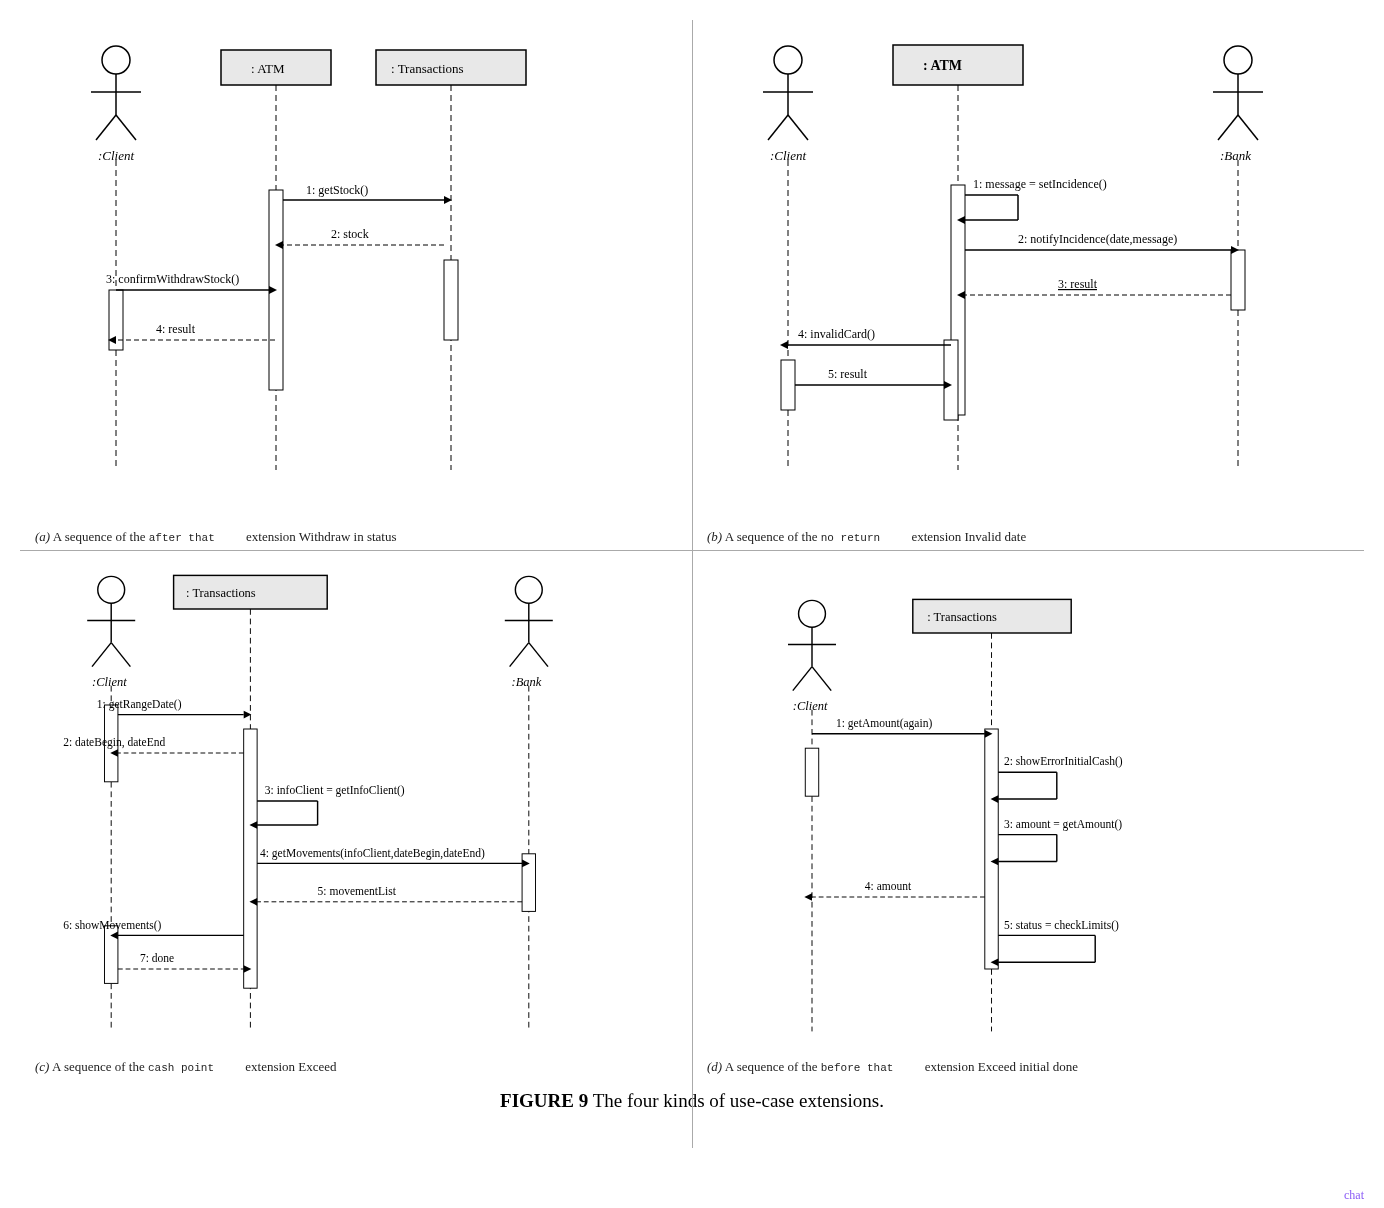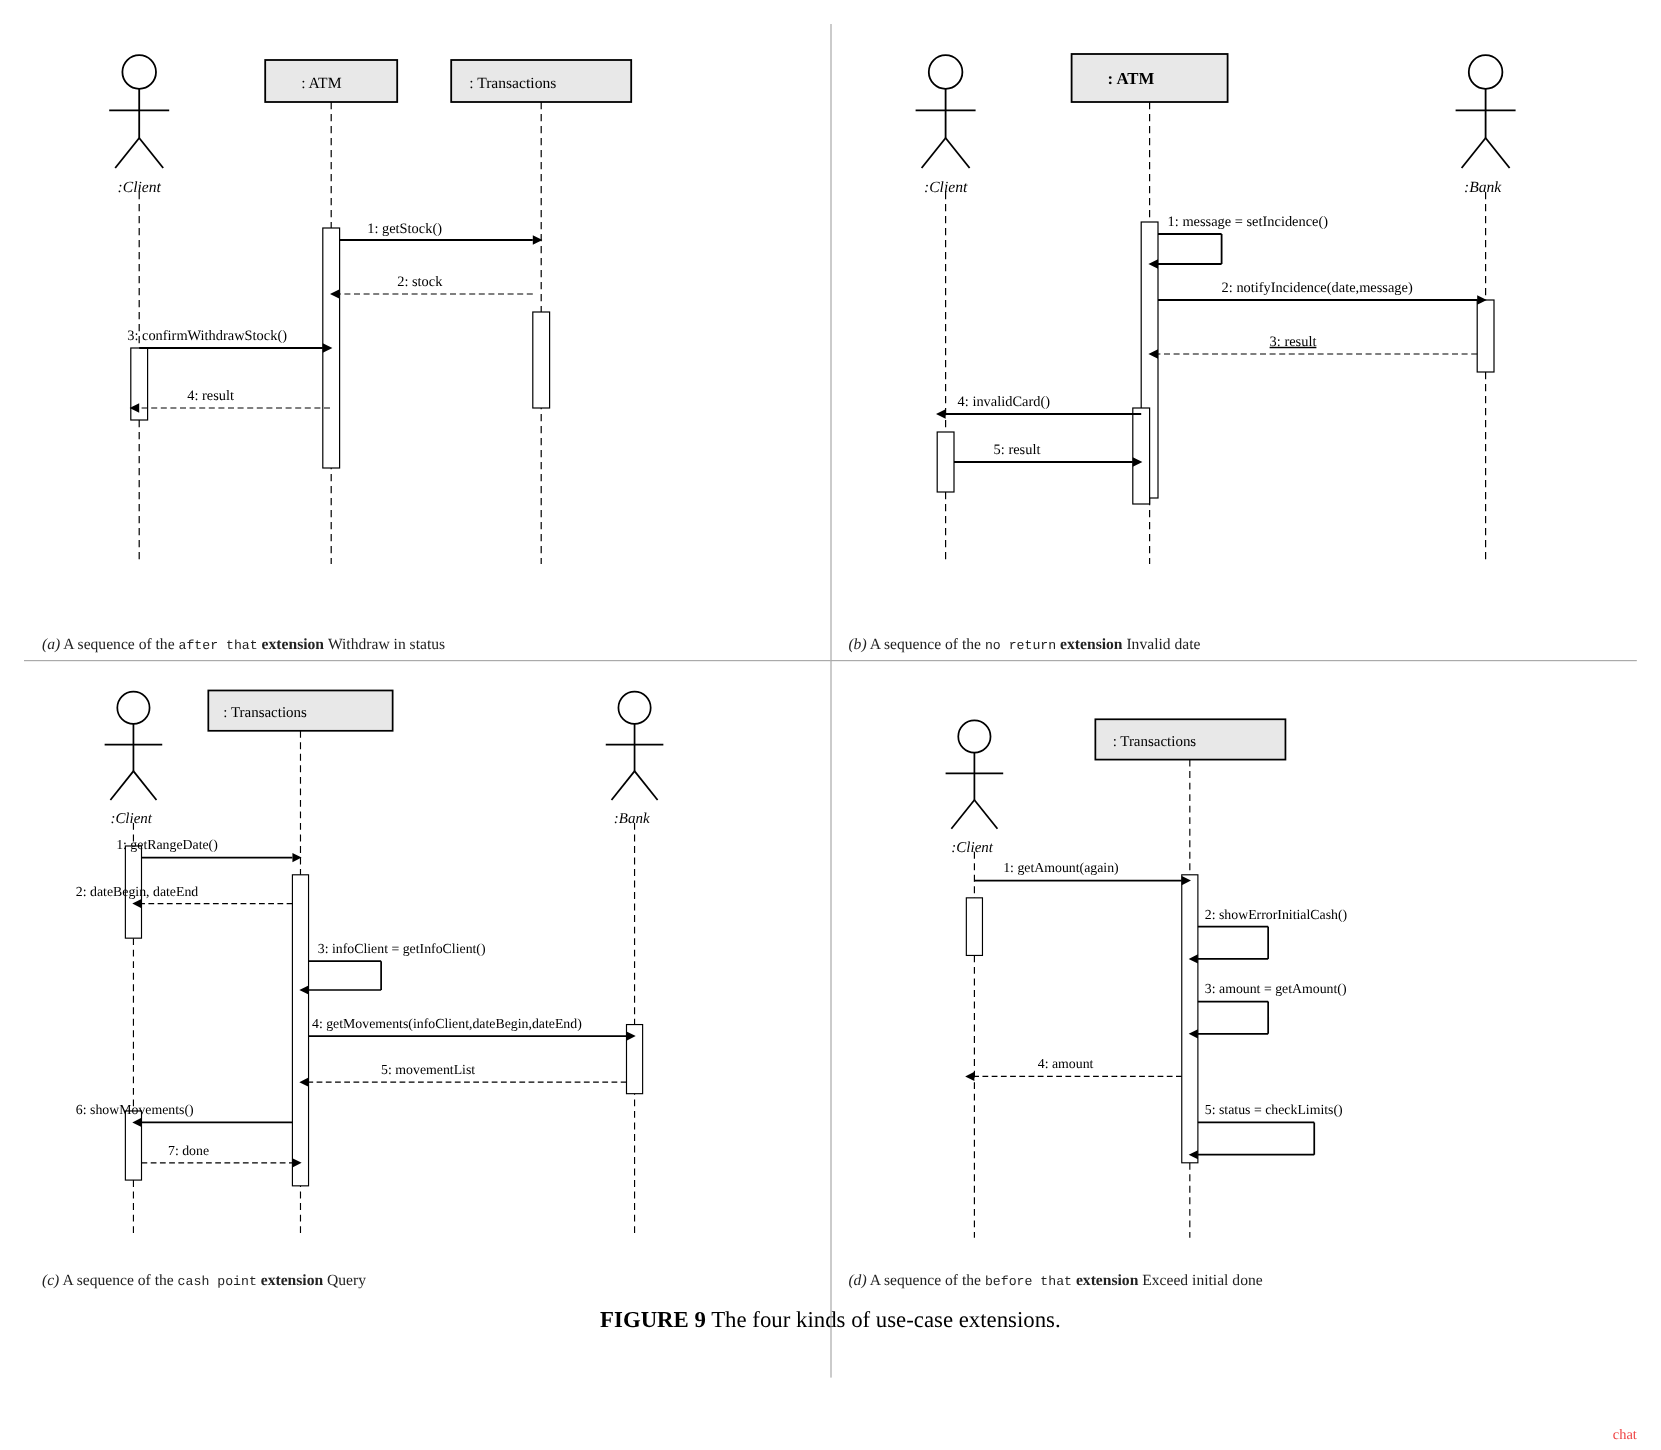--- a/index.html
+++ b/index.html
@@ -46,21 +46,22 @@
     .caption-letter {
       font-style: italic;
     }
 
     .caption-mono {
       font-family: 'Courier New', Courier, monospace;
       font-size: 11px;
     }
 
     .caption-bold {
-      font-weight: bold;
+      font-weight: normal;
+      margin-left: 28px;
     }
 
     
     .diagram-svg {
       width: 100%;
       height: 480px;
     }
 
     
     .figure-caption {
@@ -254,21 +255,21 @@
         <line x1="62" y1="425" x2="193" y2="425" stroke="#000" stroke-width="1" stroke-dasharray="5,3"></line>
         <polygon points="193,421 193,429 201,425" fill="#000"></polygon>
         <text x="85" y="418" font-family="Times New Roman" font-size="12">7: done</text>
 
       </svg>
       <div class="diagram-caption">
         <span class="caption-letter">(c)</span>
         <span> A sequence of the </span>
         <span class="caption-mono">cash point</span>
         <span class="caption-bold"> extension </span>
-        <span>Query</span>
+        <span>Exceed</span>
       </div>
     </div>
 
     <div class="diagram-cell" style="border-top: 1px solid #aaa;">
       <svg class="diagram-svg" viewBox="0 0 620 500" xmlns="http://www.w3.org/2000/svg">
 
         <circle cx="85" cy="55" r="14" fill="none" stroke="#000" stroke-width="1.5"></circle>
         <line x1="85" y1="69" x2="85" y2="110" stroke="#000" stroke-width="1.5"></line>
         <line x1="60" y1="87" x2="110" y2="87" stroke="#000" stroke-width="1.5"></line>
         <line x1="85" y1="110" x2="65" y2="135" stroke="#000" stroke-width="1.5"></line>
@@ -322,17 +323,17 @@
 
   </div>
 
   <div style="position:absolute; top:20px; bottom:60px; left:50%; border-left:1px solid #aaa;"></div>
 
   <div class="figure-caption">
     <span class="figure-caption-bold">FIGURE 9</span>
     <span>  The four kinds of use-case extensions.</span>
   </div>
 
-  <div style="position:absolute; bottom:5px; right:20px; font-size:12px; color:#ef4444;">
+  <div style="position:absolute; bottom:5px; right:20px; font-size:12px; color:#8b5cf6;">
     <span>chat</span>
   </div>
 
 </div>
 
 </body></html>

